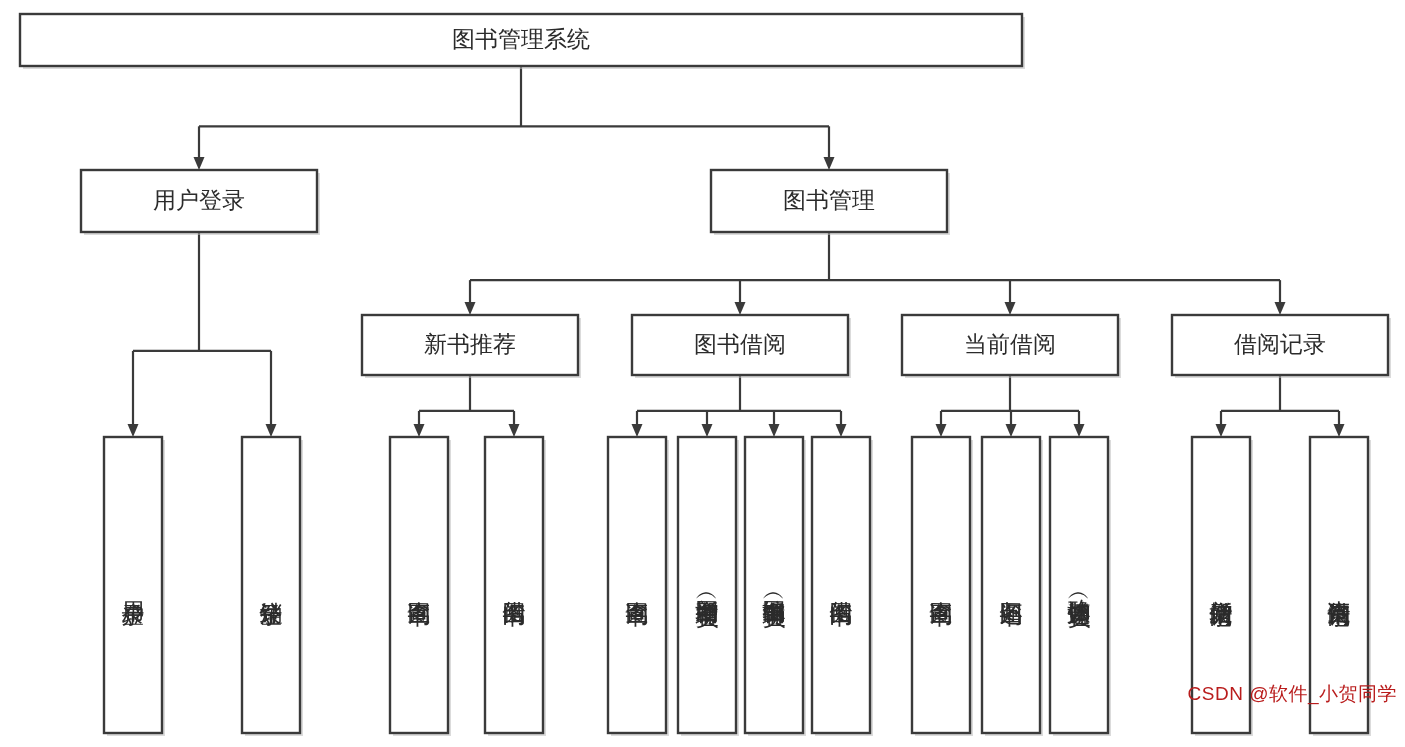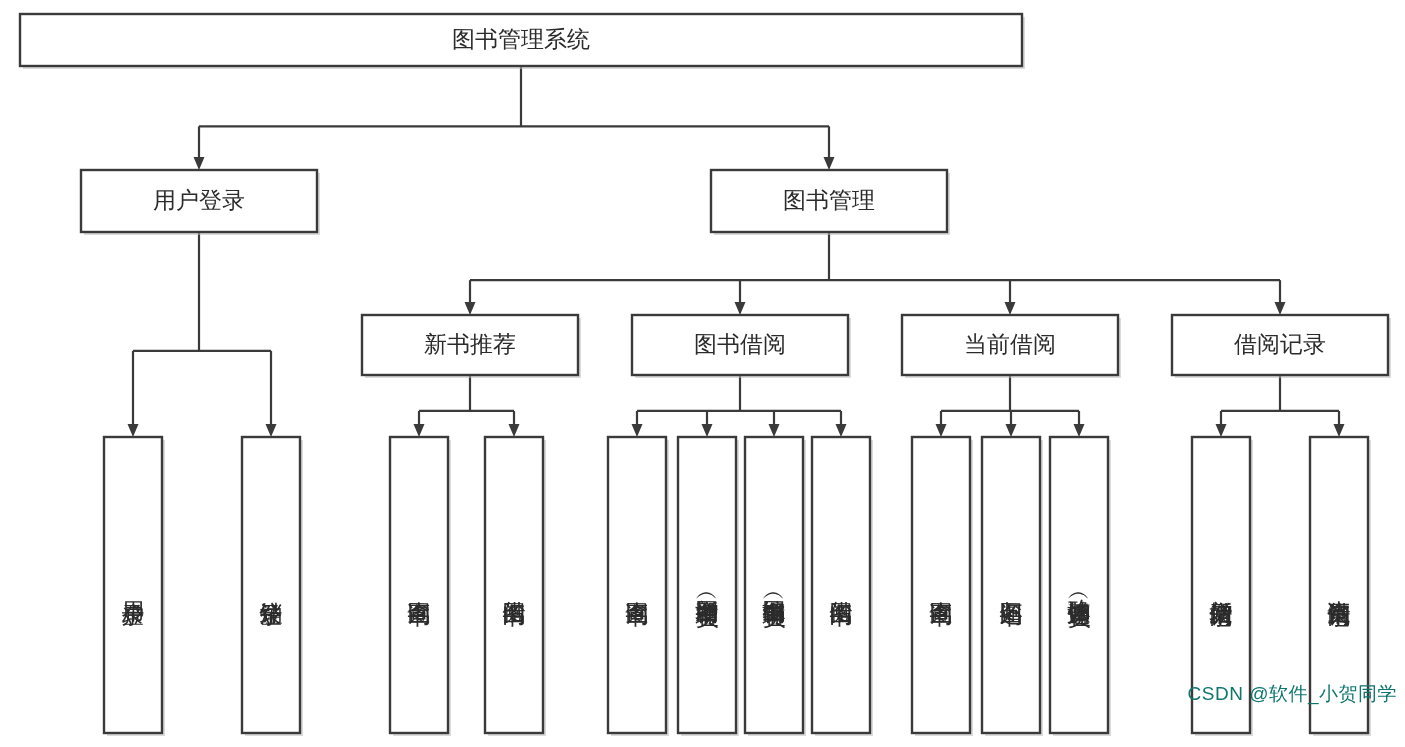--- a/index.html
+++ b/index.html
@@ -53,21 +53,21 @@
     color:#2b2b2b;
     white-space:nowrap;
     text-align:center;
   }
   .watermark{
     position:absolute;
     right:8px;
     bottom:4px;
     font-family:"Liberation Sans","DejaVu Sans",sans-serif;
     font-size:19px;
-    color:#0f766e;
+    color:#b91c1c;
     letter-spacing:.5px;
     user-select:none;
   }
 </style>
 </head>
 <body>
 
 <div id="diagram-root">
 
   <svg id="tree" viewBox="0 0 1405 747" xmlns="http://www.w3.org/2000/svg">

